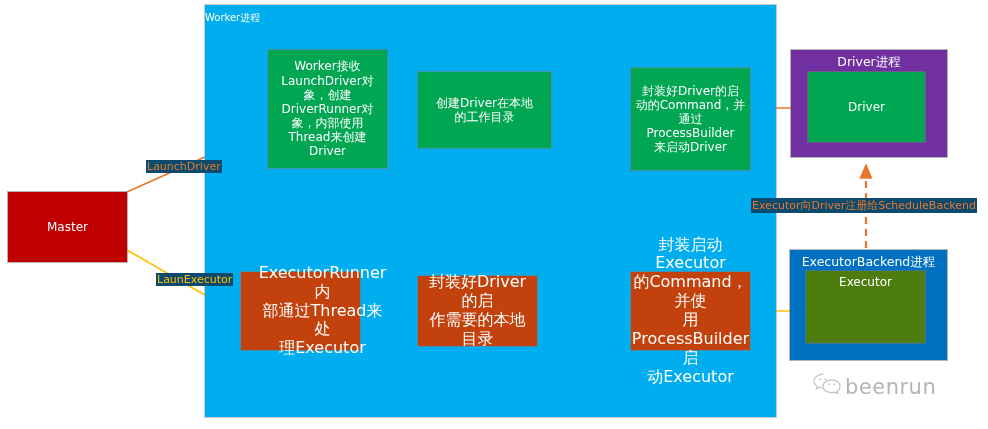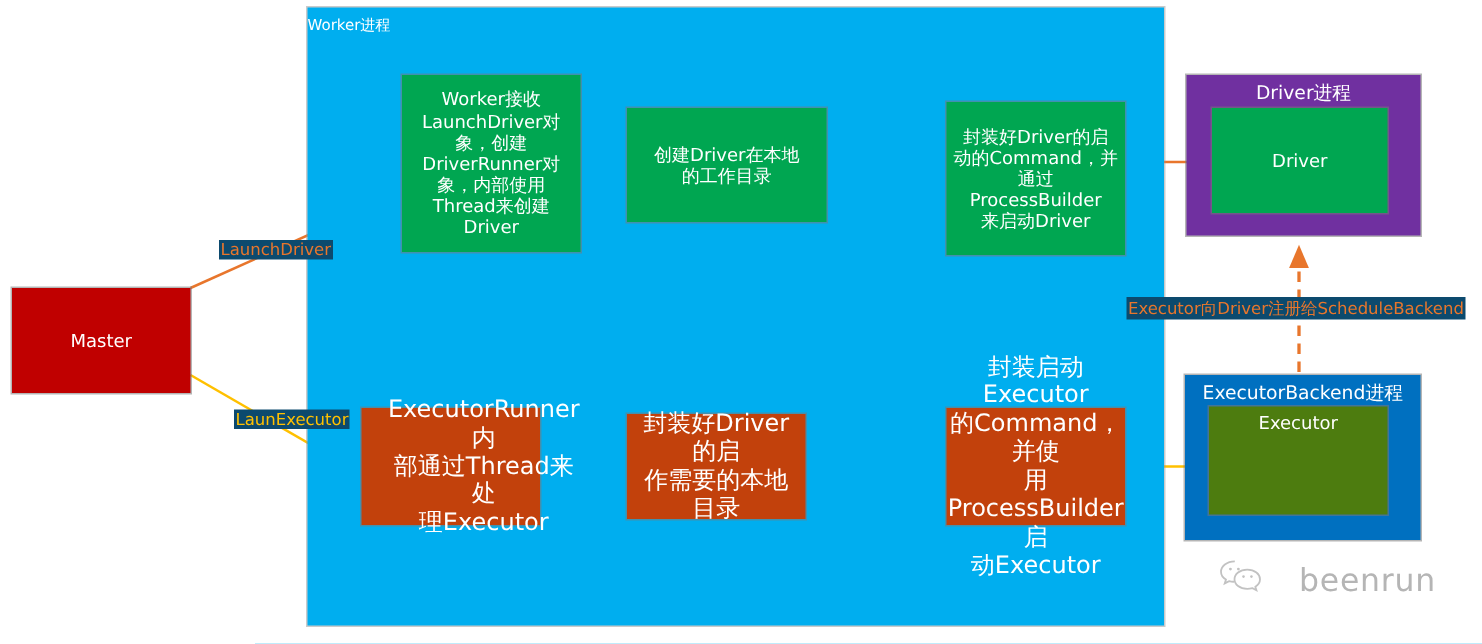--- a/index.html
+++ b/index.html
@@ -132,21 +132,21 @@
     left: 751px; top: 198px;
     color: #E8762C;
     font-size: 11px;
   }
   
   #watermark {
     position: absolute;
     left: 812px; top: 372px;
     display: flex;
     align-items: center;
-    gap: 24px;
+    gap: 3px;
     z-index: 7;
   }
   #watermark-text {
     font-size: 21px;
     color: #B5B5B5;
     letter-spacing: 0.5px;
     font-family: "DejaVu Sans", "Liberation Sans", sans-serif;
   }
 </style>
 </head>

